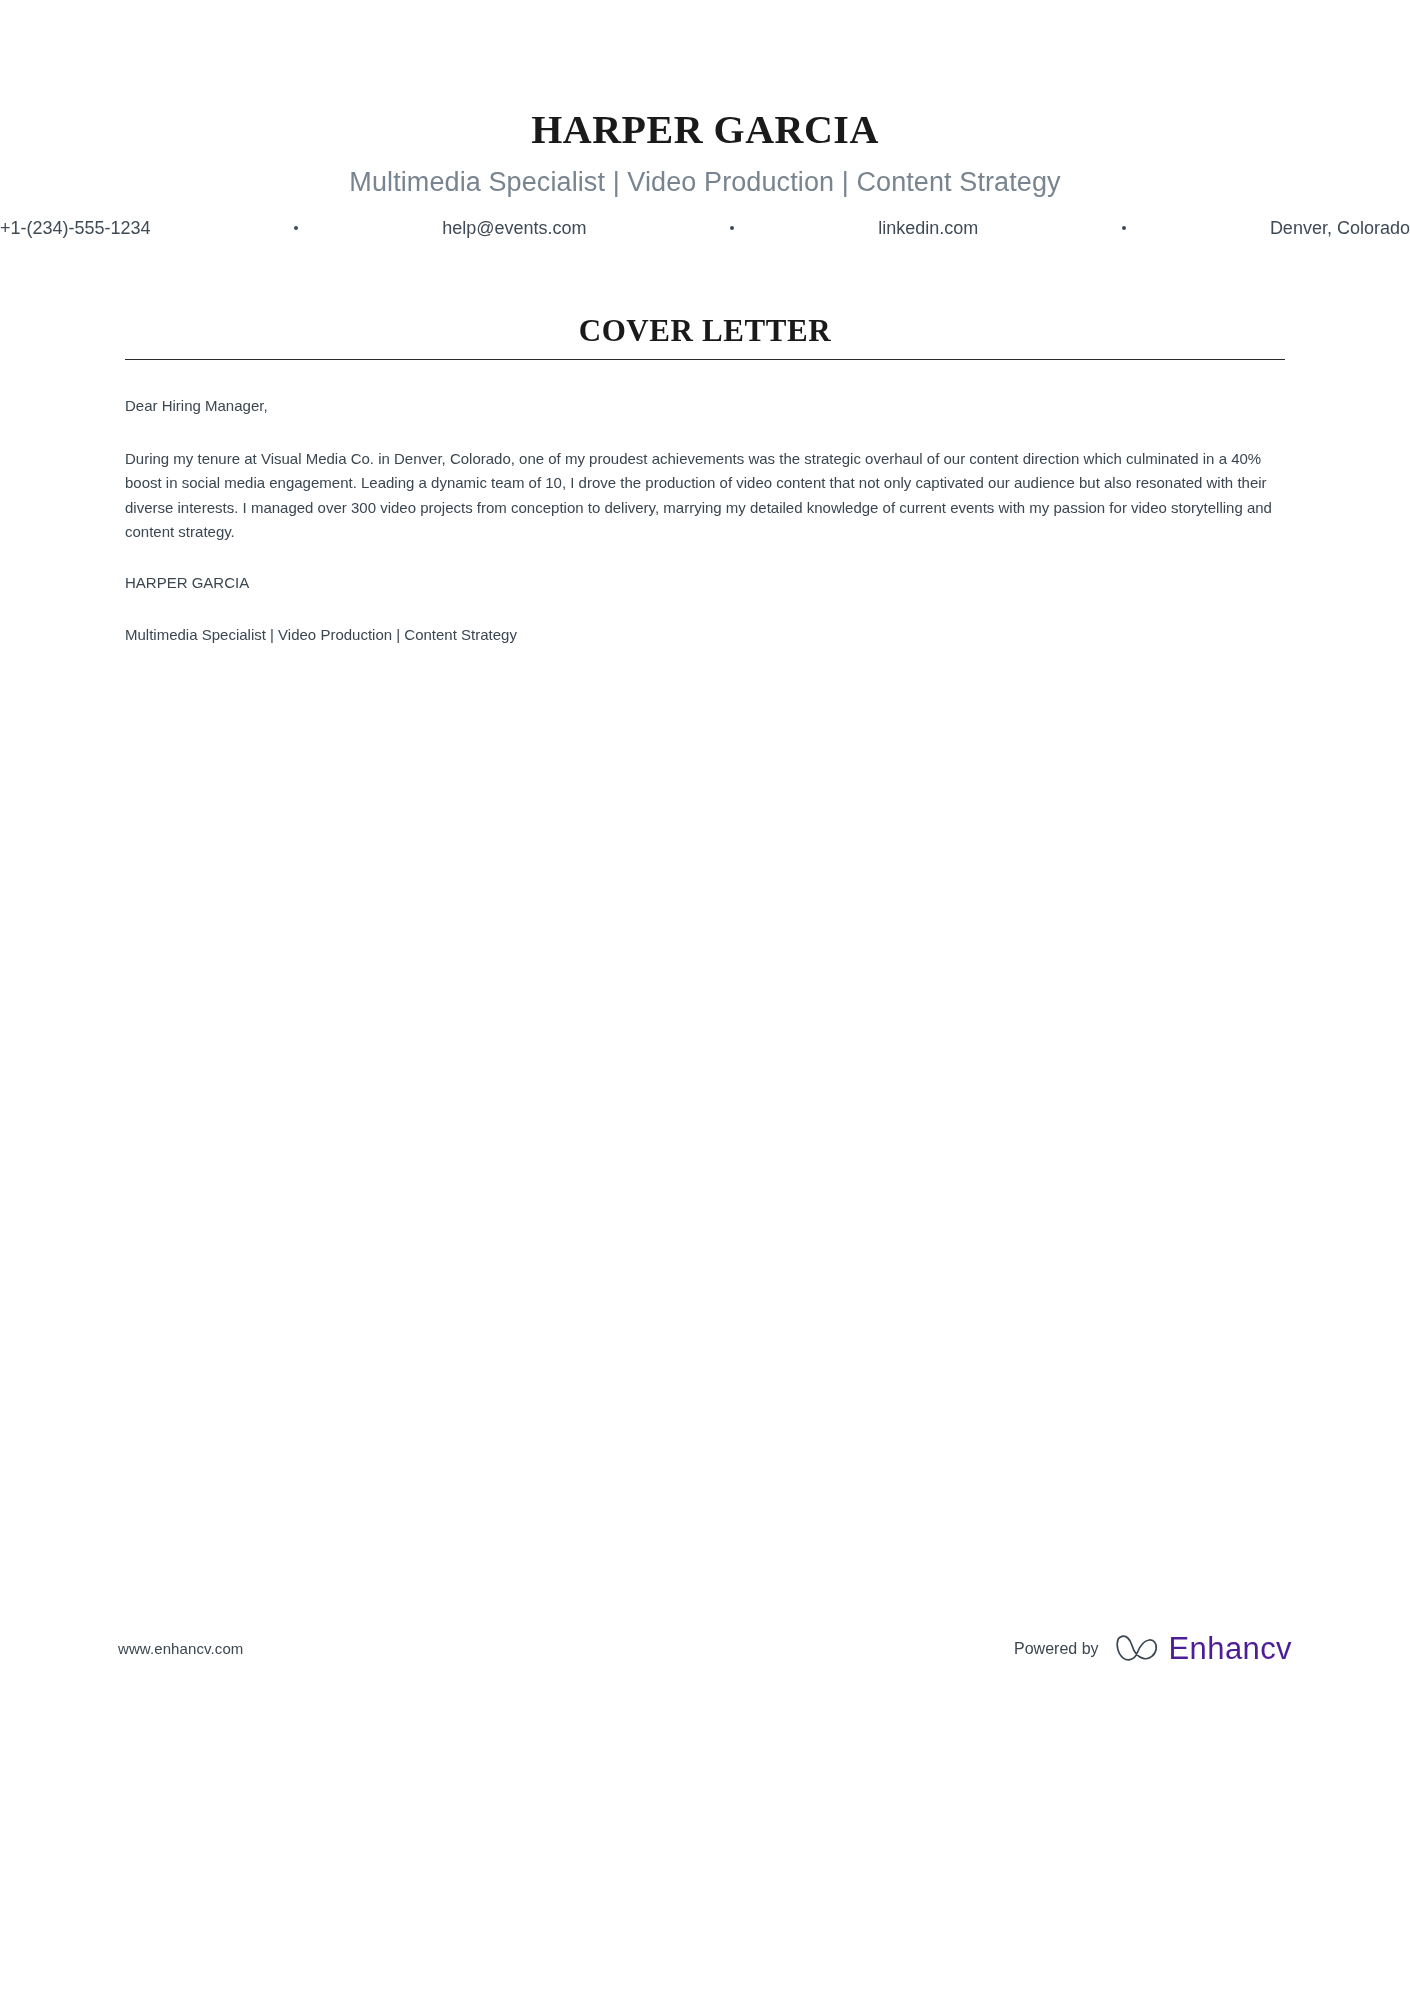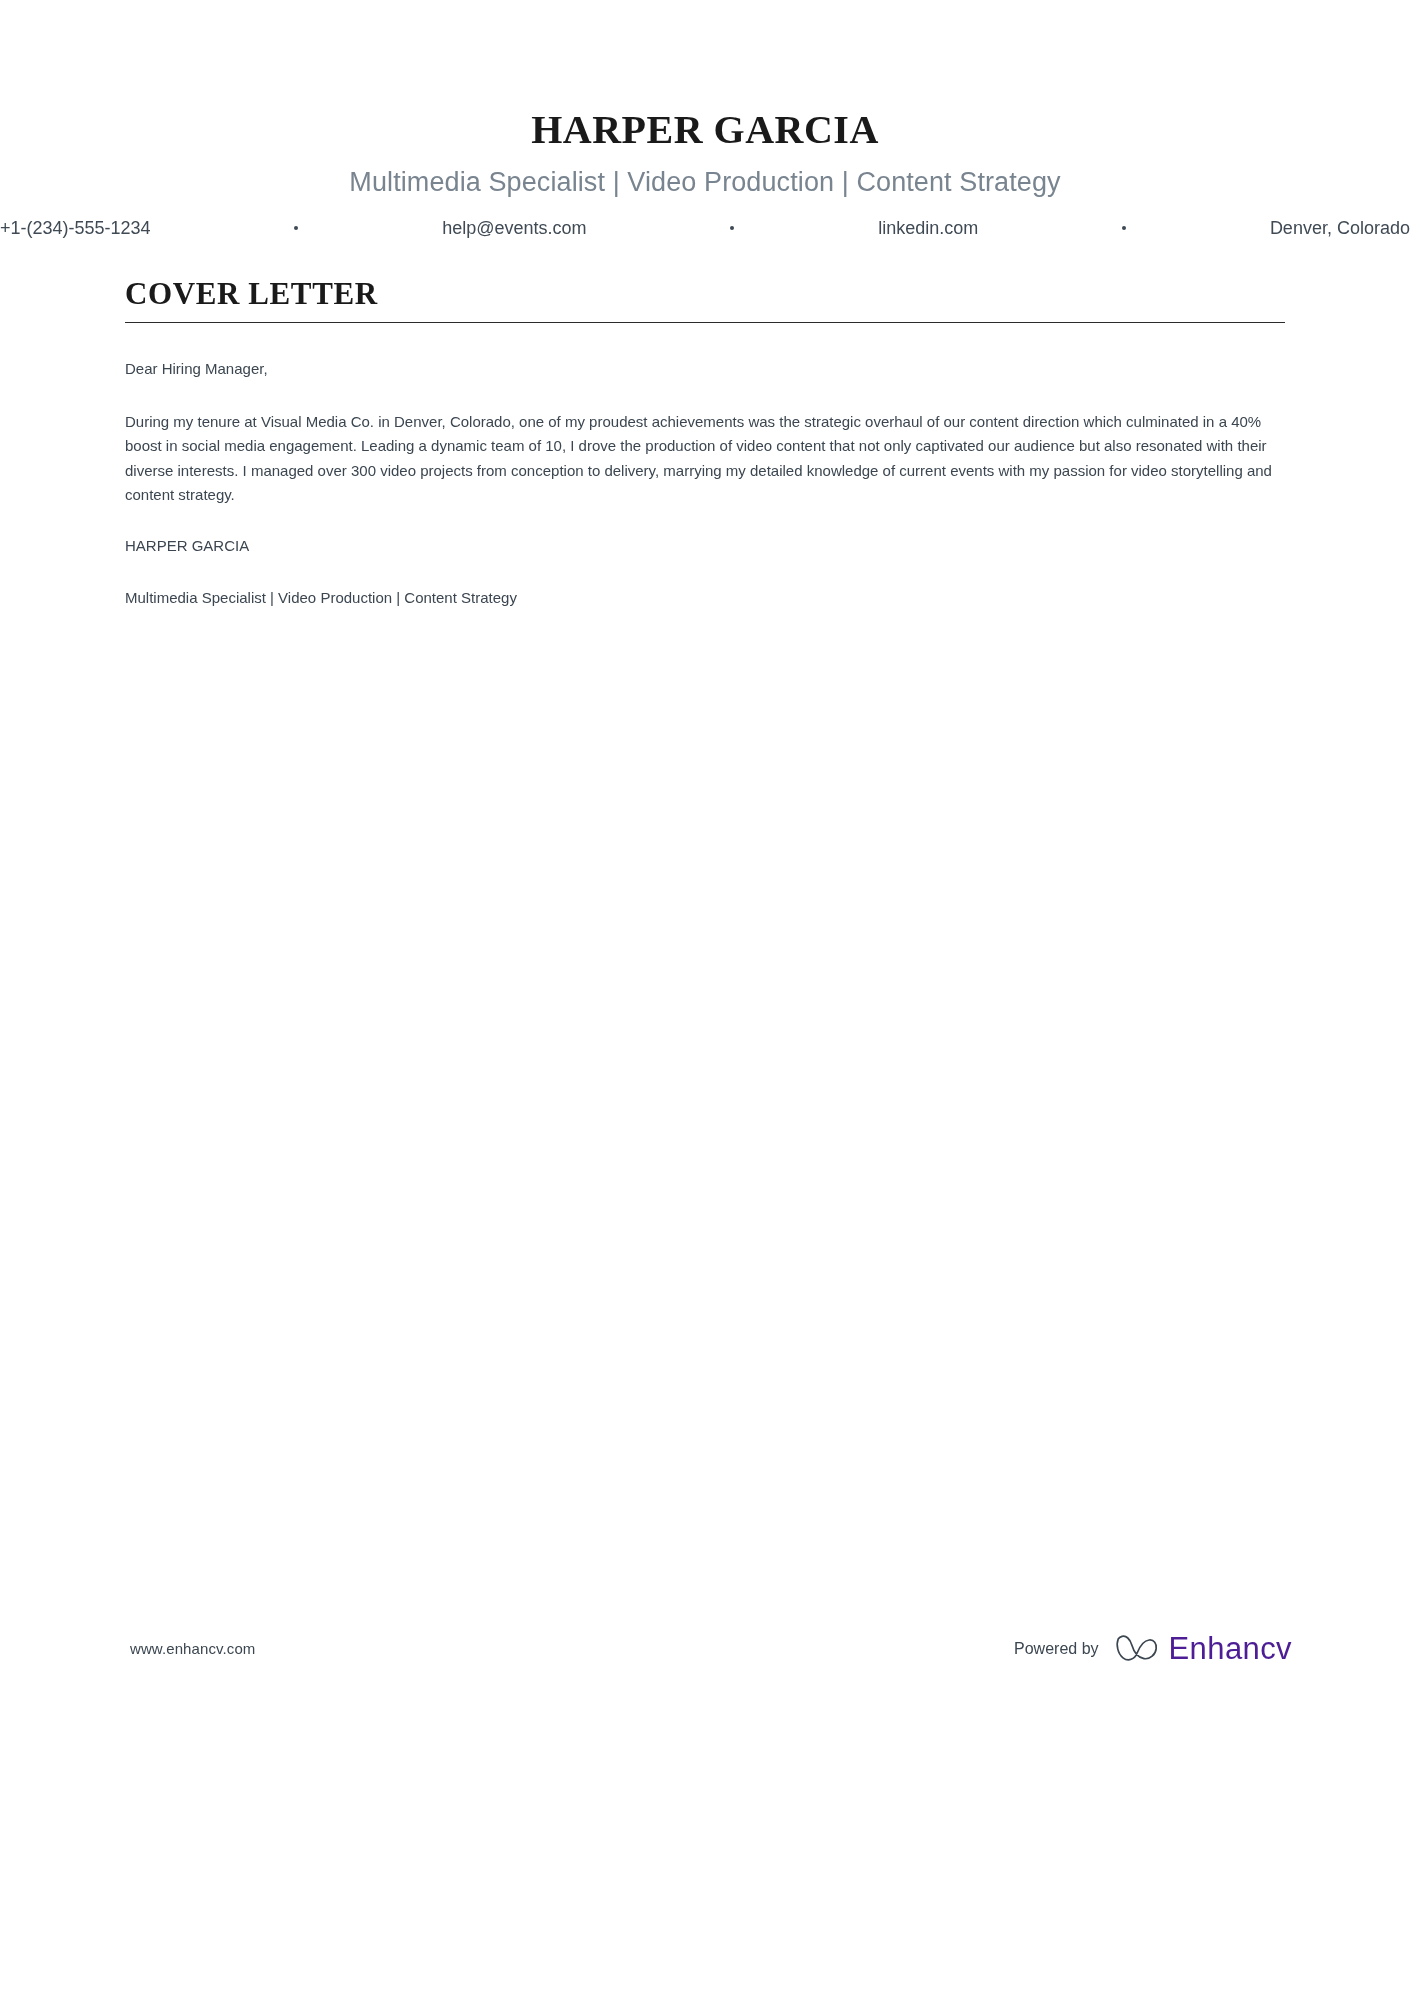--- a/index.html
+++ b/index.html
@@ -68,22 +68,22 @@
     position: relative;
     top: -1px;
   }
 
   
   .section-wrap {
     margin: 0 auto;
     width: 1160px;
   }
   .section-title {
-    margin-top: 36px;
-    text-align: left;
+    margin-top: 73px;
+    text-align: center;
     font-family: "Liberation Serif", "DejaVu Serif", serif;
     font-size: 31px;
     font-weight: bold;
     letter-spacing: 0.6px;
     color: #1a1a1a;
     line-height: 1.1;
     padding-bottom: 11px;
   }
   .section-rule {
     height: 1px;
@@ -109,21 +109,21 @@
   .letter-body p.signoff-name {
     margin-bottom: 27px;
   }
   .letter-body p.signoff-title {
     margin-bottom: 0;
   }
 
   
   .footer {
     position: absolute;
-    left: 12px;
+    left: 0;
     right: 0;
     bottom: 58px;
     padding: 0 118px;
     box-sizing: border-box;
     display: flex;
     align-items: center;
     justify-content: space-between;
   }
   .footer-url {
     font-size: 15px;

